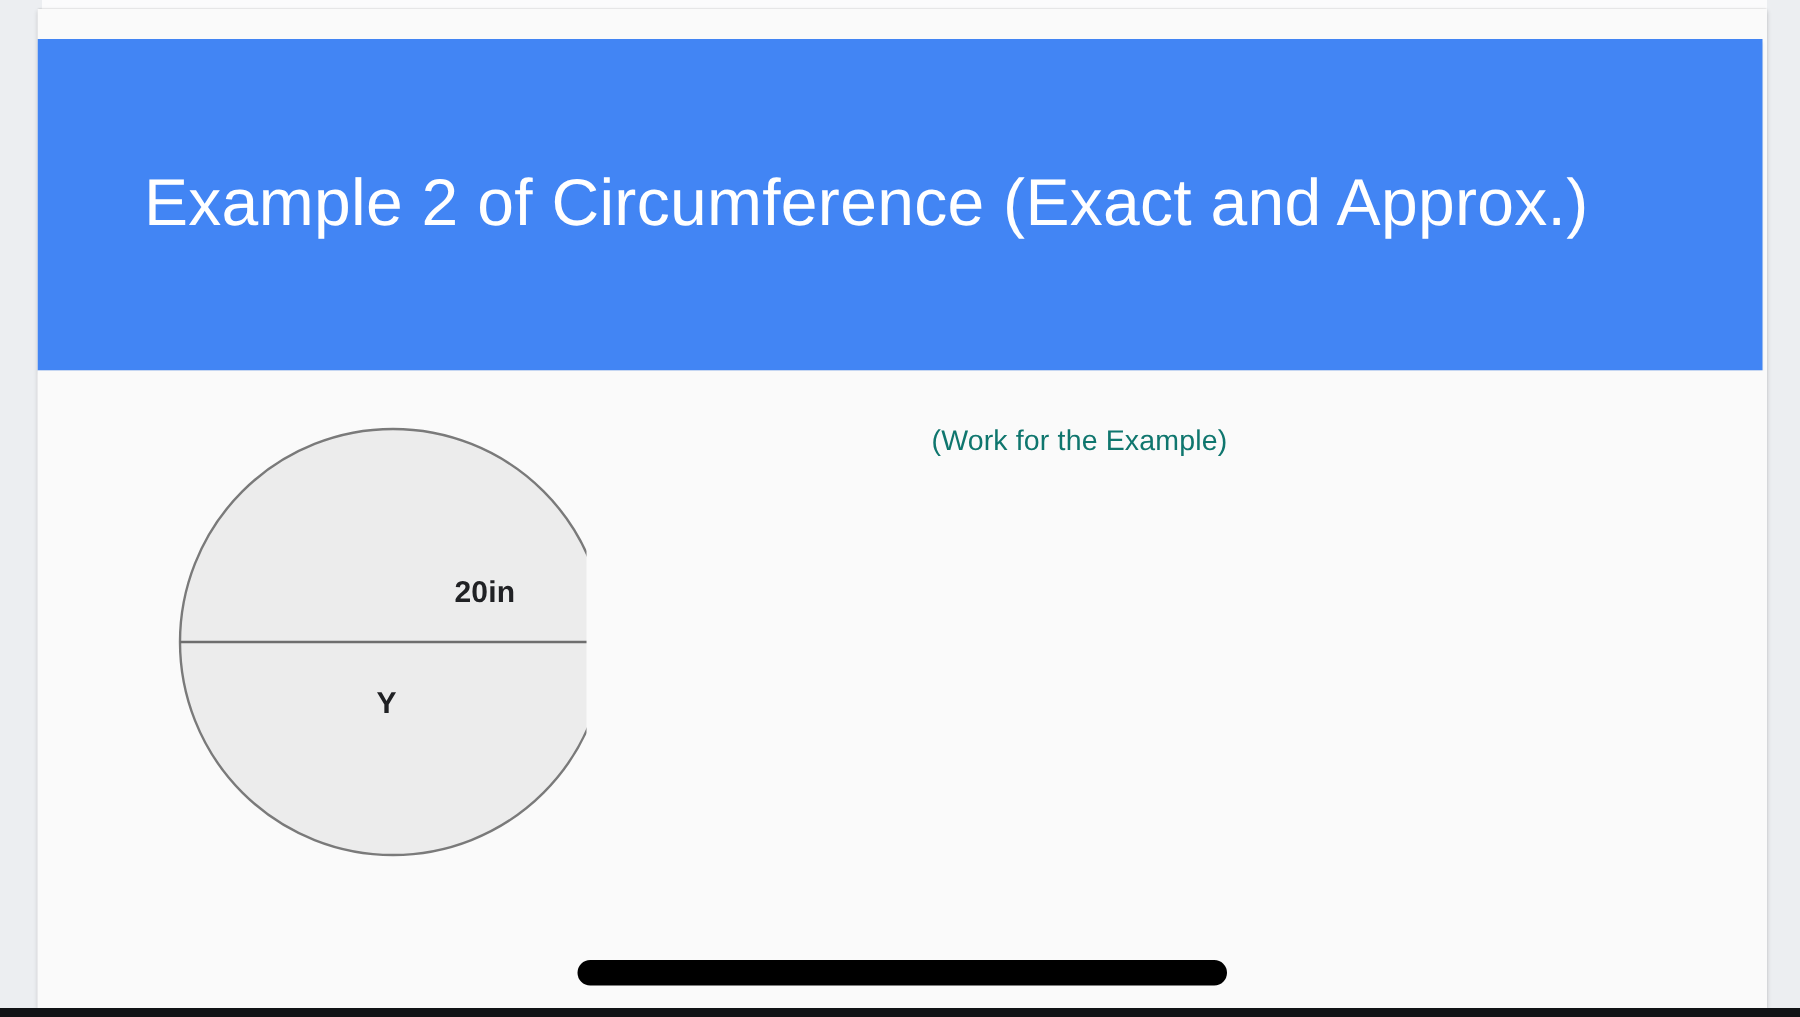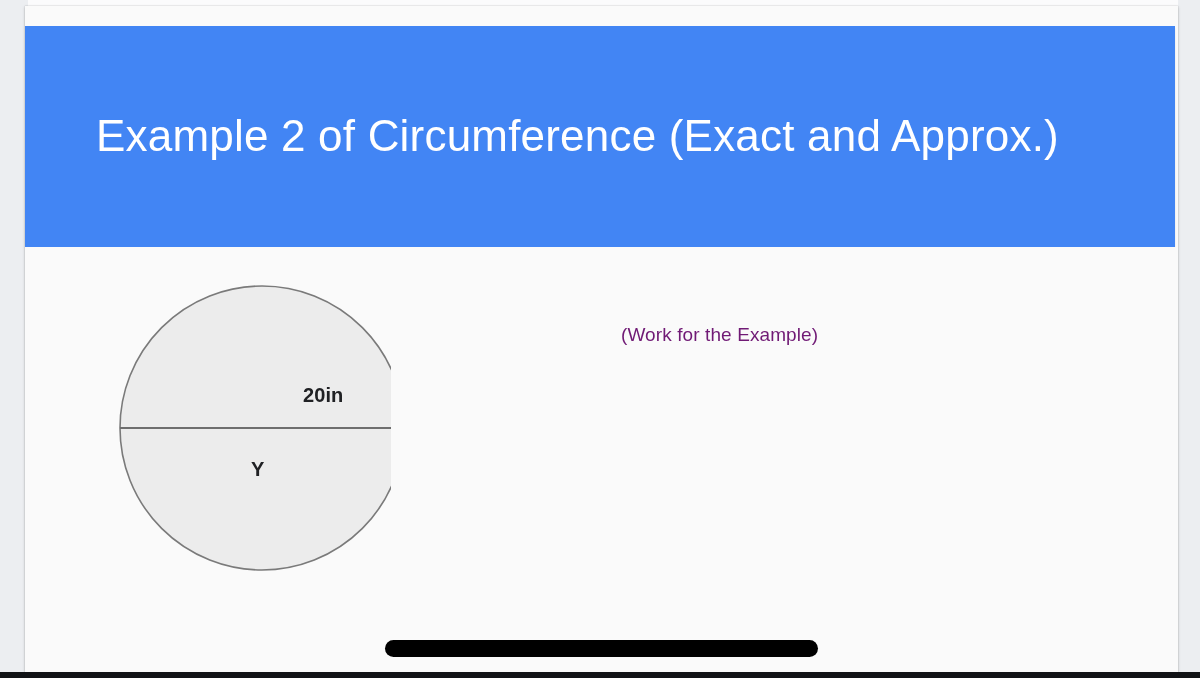--- a/index.html
+++ b/index.html
@@ -121,26 +121,25 @@
   .label-y {
     left: 180px;
     top: 198px;
   }
 
   
   .work-caption {
     position: absolute;
     left: 596px;
     top: 37px;
-    color: #701a75;
+    color: #0f766e;
     font-size: 19px;
     font-weight: 400;
     letter-spacing: 0.1px;
     white-space: nowrap;
-    margin-top: 40px;
   }
 
   
   .home-indicator {
     position: absolute;
     left: 360px;
     top: 393px;
     width: 433px;
     height: 17px;
     background: #000000;

